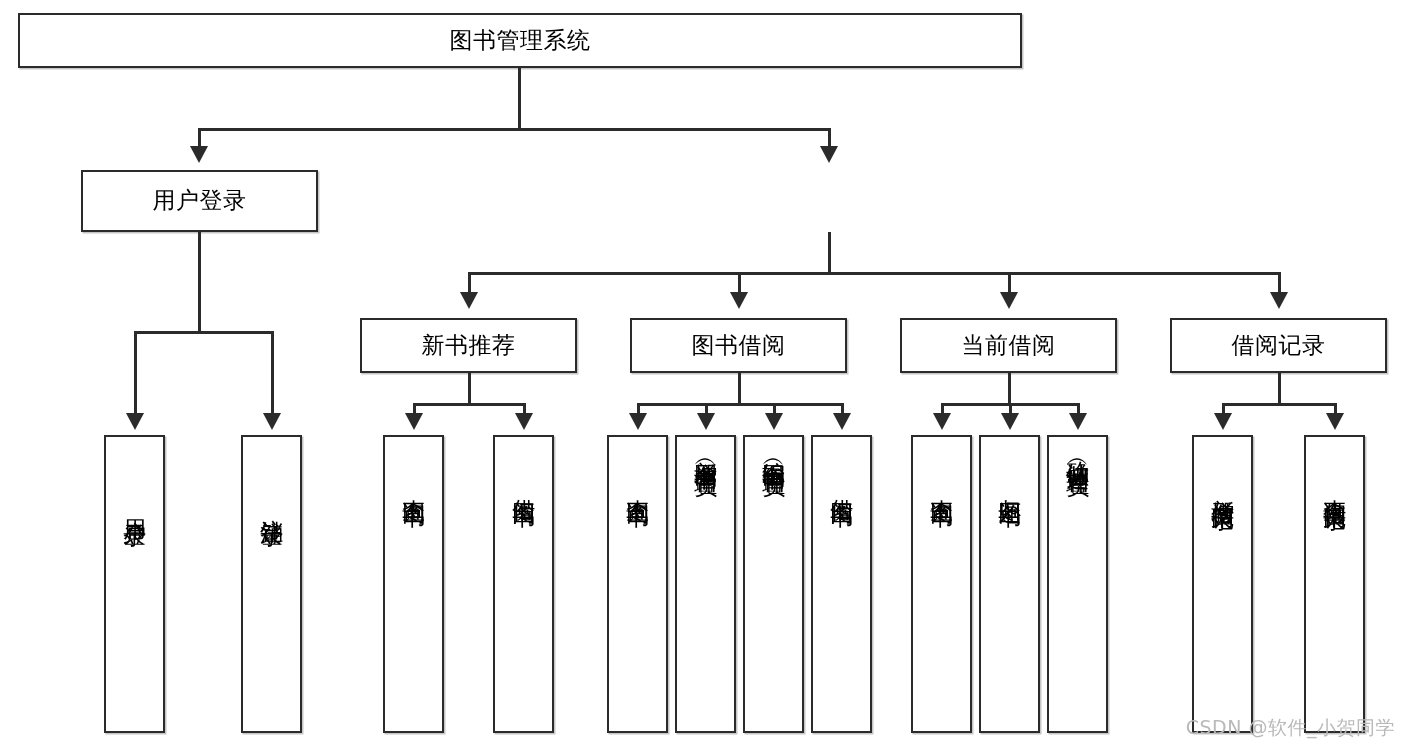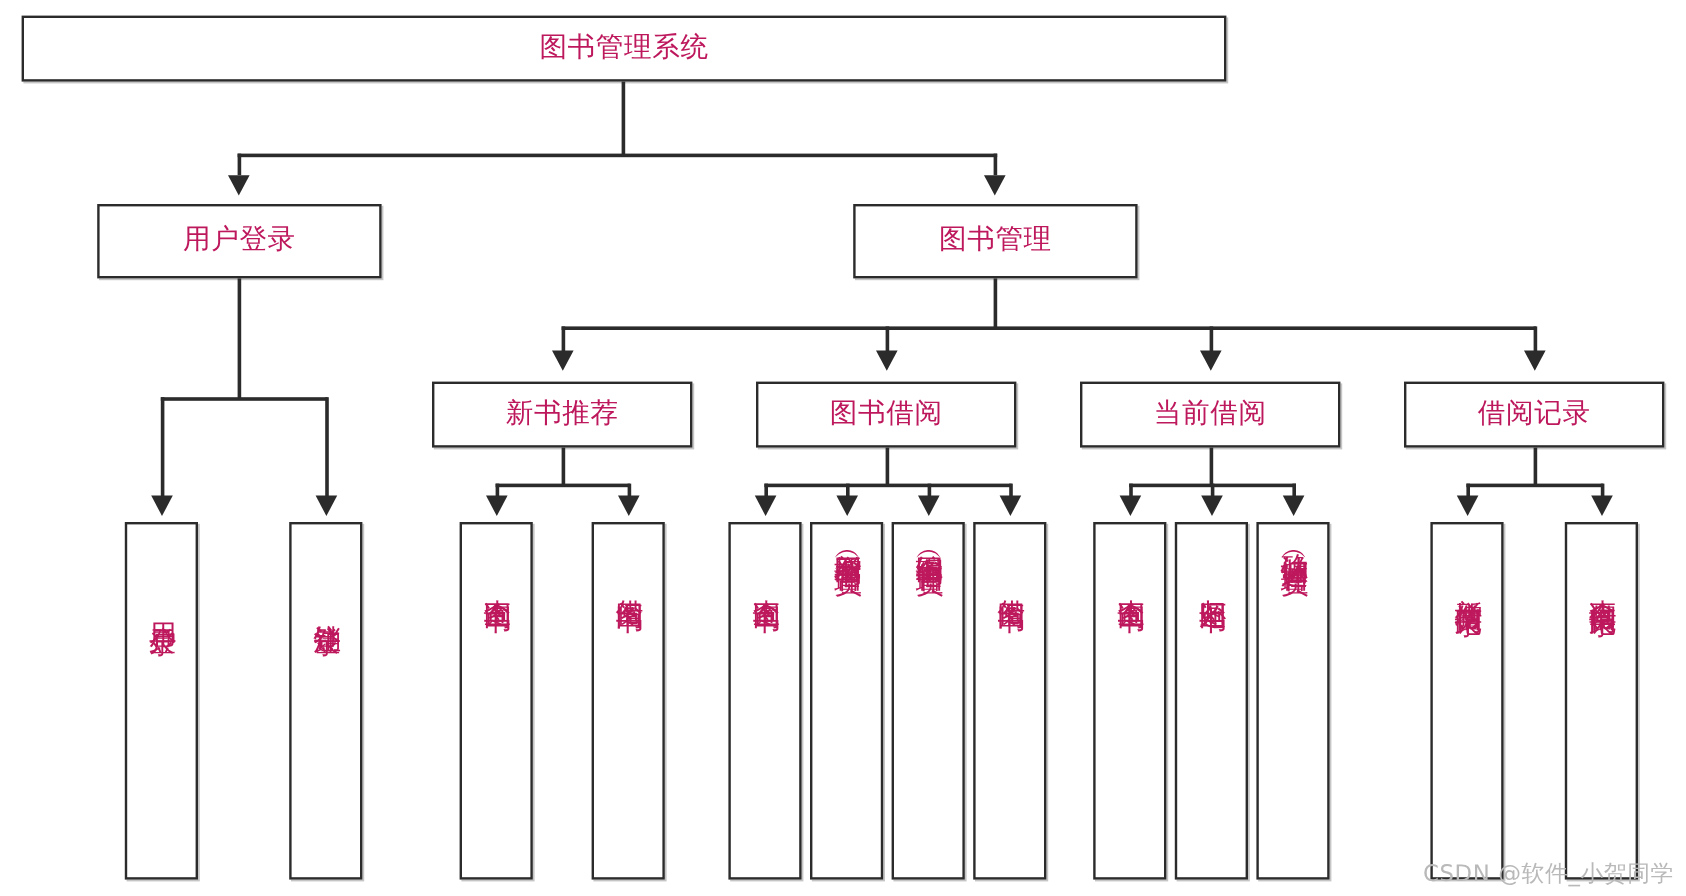--- a/index.html
+++ b/index.html
@@ -19,21 +19,21 @@
   }
   .node {
     position: absolute;
     box-sizing: border-box;
     border: 2.5px solid #2b2b2b;
     background: #ffffff;
     box-shadow: 1.5px 1.5px 0 0 rgba(150,150,150,0.55);
     display: flex;
     align-items: center;
     justify-content: center;
-    color: #be185d;
+    color: #000000;
   }
   .node .lbl {
     font-size: 23px;
     line-height: 1.18;
     letter-spacing: 0.5px;
     white-space: nowrap;
   }
   
   .node.vert {
     align-items: flex-start;
@@ -88,23 +88,20 @@
 
   <div class="ln v" style="left:518px; top:68px; width:2.5px; height:62px;"></div>
   <div class="ln h" style="left:198px; top:128px; width:633px; height:2.5px;"></div>
   <div class="ln v" style="left:198px; top:128px; width:2.5px; height:18px;"></div>
   <div class="arw" style="left:190px; top:146px;"></div>
   <div class="ln v" style="left:828px; top:128px; width:2.5px; height:18px;"></div>
   <div class="arw" style="left:820px; top:146px;"></div>
 
   <div class="node" style="left:81px; top:170px; width:237px; height:62px;">
     <span class="lbl">用户登录</span>
-  </div>
-  <div class="node" style="left:711px; top:170px; width:237px; height:62px;">
-    <span class="lbl">图书管理</span>
   </div>
 
   <div class="ln v" style="left:198px; top:232px; width:2.5px; height:101px;"></div>
   <div class="ln h" style="left:134px; top:331px; width:139px; height:2.5px;"></div>
   <div class="ln v" style="left:134px; top:331px; width:2.5px; height:84px;"></div>
   <div class="arw" style="left:126px; top:413px;"></div>
   <div class="ln v" style="left:271px; top:331px; width:2.5px; height:84px;"></div>
   <div class="arw" style="left:263px; top:413px;"></div>
 
   <div class="ln v" style="left:828px; top:232px; width:2.5px; height:42px;"></div>

